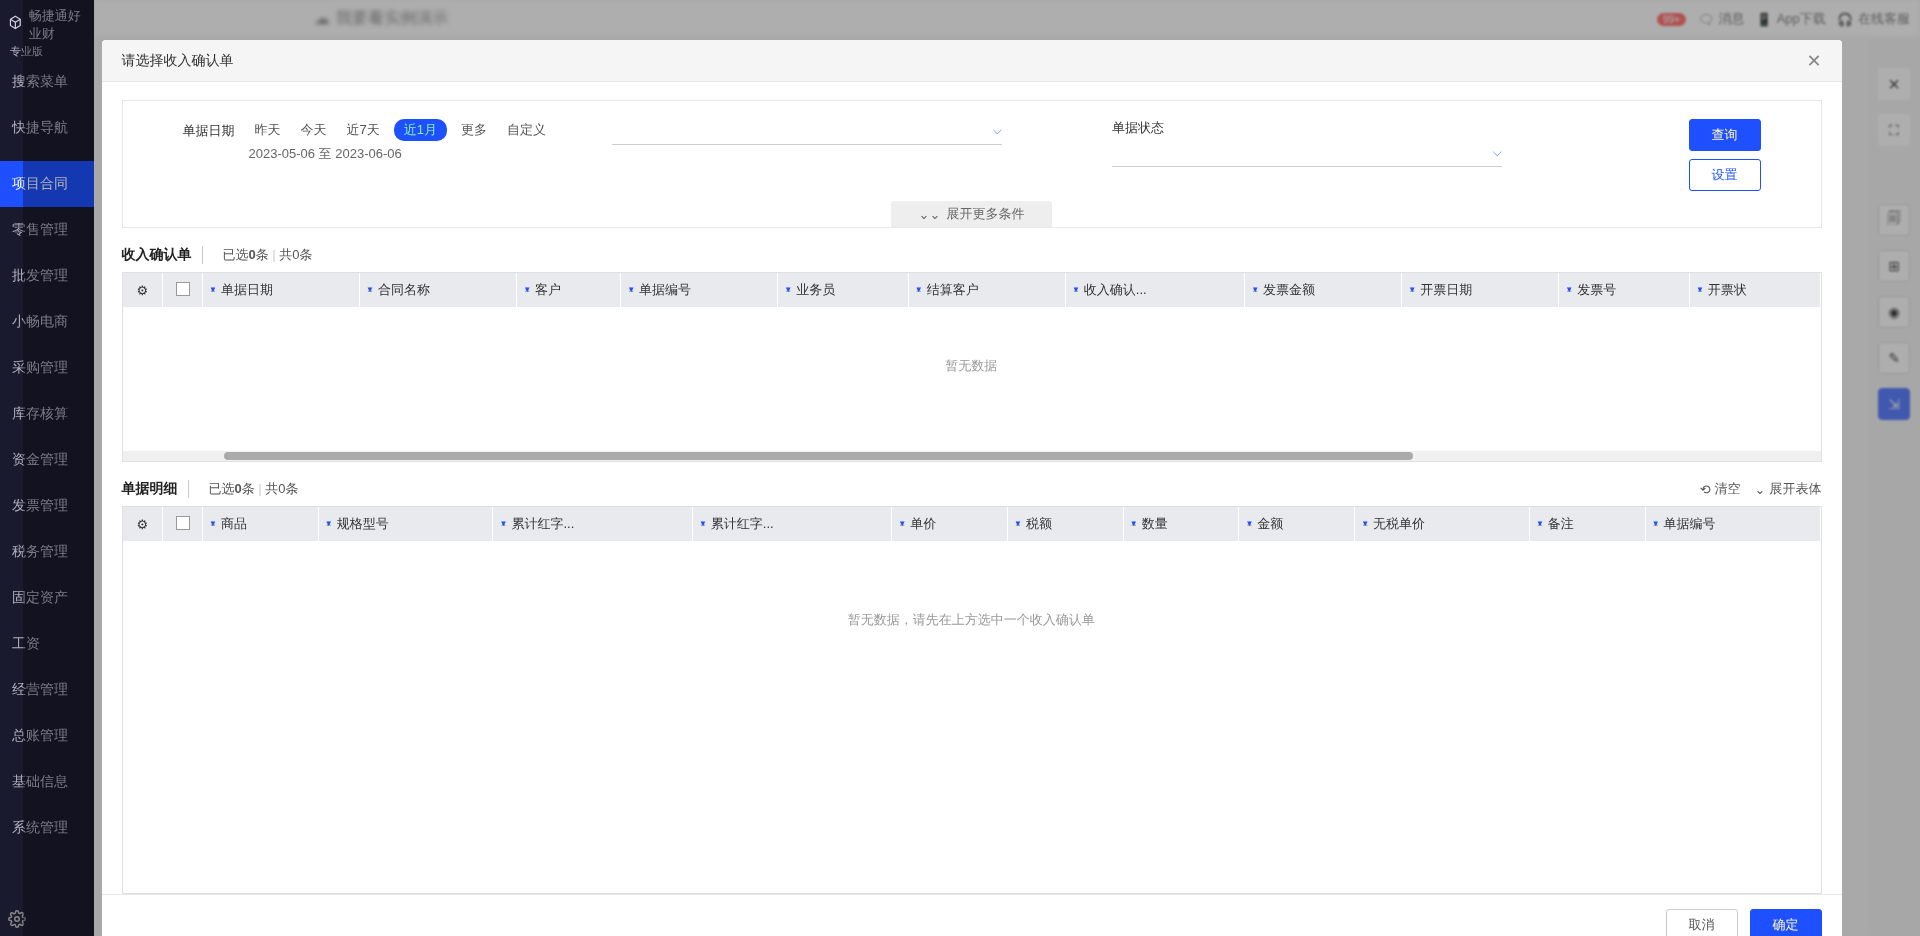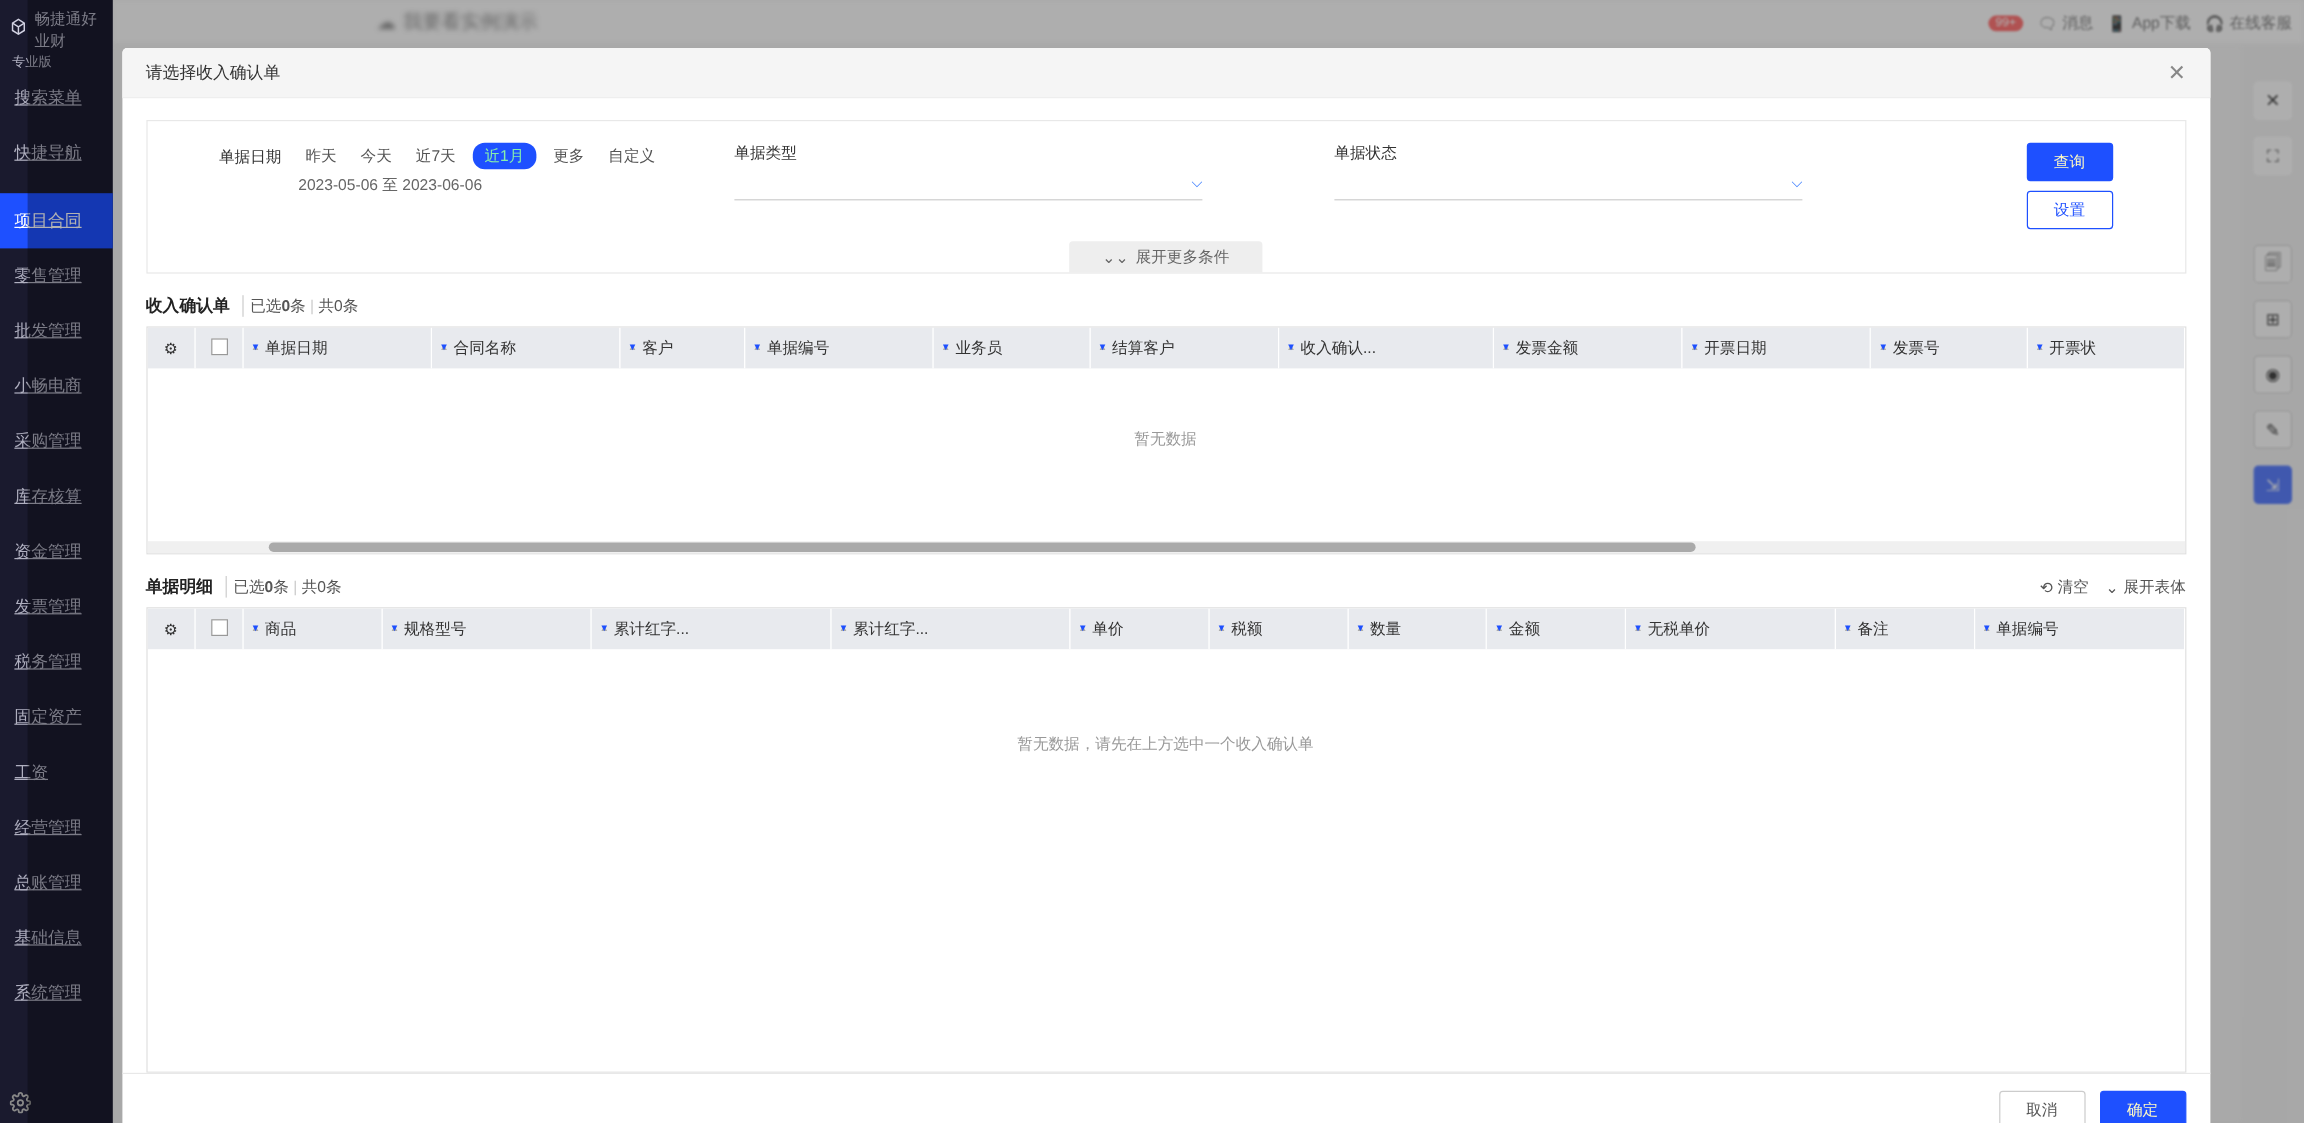--- a/index.html
+++ b/index.html
@@ -4,21 +4,21 @@
   <style>
     * { margin: 0; padding: 0; box-sizing: border-box; font-family: -apple-system, BlinkMacSystemFont, "Segoe UI", "Microsoft YaHei", sans-serif; }
     body { background: #f0f0f0; width: 1920px; height: 936px; overflow: hidden; position: relative; }
     
     
     .sidebar { position: absolute; left: 0; top: 0; width: 94px; height: 100%; background: #1a1a2e; color: #b0b0c0; z-index: 1; }
     .sidebar-header { display: flex; align-items: center; padding: 8px; height: 50px; font-size: 13px; }
     .sidebar-logo { width: 20px; height: 20px; color: #d0d0e0; margin-right: 6px; }
     .sidebar-sub { font-size: 11px; padding-left: 10px; margin-top: -6px; }
     .sidebar-items { margin-top: 10px; }
-    .sidebar-item { padding: 14px 12px; font-size: 14px; cursor: pointer; text-decoration: underline; }
+    .sidebar-item { padding: 14px 12px; font-size: 14px; cursor: pointer; }
     .sidebar-item.active { background: #1e50ff; color: #fff; }
     .sidebar-footer { position: absolute; bottom: 0; left: 0; width: 100%; padding: 8px; text-align: center; }
     .gear-icon { width: 18px; height: 18px; color: #888; }
     
     
     .topbar { position: absolute; left: 94px; top: 0; right: 0; height: 38px; background: #fff; filter: blur(2px); opacity: 0.6; display: flex; align-items: center; padding: 0 20px; border-bottom: 1px solid #e0e0e0; }
     .topbar-right { position: absolute; right: 10px; top: 0; display: flex; align-items: center; gap: 12px; height: 38px; filter: blur(1px); opacity: 0.7; font-size: 13px; }
     .badge { background: #ff4040; color: #fff; font-size: 10px; padding: 1px 6px; border-radius: 8px; }
     .topbar-btn { display: flex; align-items: center; gap: 4px; color: #555; }
     
@@ -60,21 +60,21 @@
     .btn { padding: 6px 22px; font-size: 13px; border-radius: 3px; cursor: pointer; border: 1px solid; }
     .btn-primary { background: #1e50ff; color: #fef9c3; border-color: #1e50ff; }
     .btn-outline { background: #fff; color: #1e50ff; border-color: #1e50ff; }
     .btn-default { background: #fff; color: #555; border-color: #ccc; }
     .expand-filter { text-align: center; margin-top: 10px; }
     .expand-filter-btn { display: inline-flex; align-items: center; gap: 6px; padding: 4px 28px; background: #eee; color: #666; font-size: 13px; border: none; cursor: pointer; border-radius: 3px 3px 0 0; }
     
     
     .section-bar { display: flex; align-items: center; gap: 10px; margin-top: 18px; font-size: 14px; }
     .section-title { font-weight: bold; color: #222; }
-    .section-meta { font-size: 13px; color: #555; border-left: 1px solid #ccc; padding-left: 6px; }
+    .section-meta { font-size: 13px; color: #555; border-left: 1px solid #ccc; padding-left: 20px; }
     .section-actions { margin-left: auto; display: flex; align-items: center; gap: 14px; font-size: 13px; color: #555; }
     .section-action { display: flex; align-items: center; gap: 4px; cursor: pointer; }
     
     
     .table-wrap { margin-top: 8px; border: 1px solid #e0e0e0; overflow-x: auto; position: relative; }
     .data-table { width: 100%; border-collapse: collapse; }
     .data-table th { background: #e8eaee; font-size: 13px; color: #333; font-weight: normal; padding: 8px 6px; text-align: left; white-space: nowrap; border-right: 1px solid #fff; }
     .th-content { display: flex; align-items: center; gap: 4px; }
     .sort-arrows { display: inline-flex; flex-direction: column; line-height: 0; font-size: 8px; color: #aaa; }
     .gear-th { width: 40px; text-align: center !important; }
@@ -208,21 +208,20 @@
                 <span class="date-opt">昨天</span>
                 <span class="date-opt">今天</span>
                 <span class="date-opt">近7天</span>
                 <span class="date-opt active">近1月</span>
                 <span class="date-opt">更多</span>
                 <span class="date-opt">自定义</span>
               </div>
             <div class="date-range">2023-05-06 至 2023-06-06</div>
           </div>
           <div class="filter-select">
-            <span class="select-label">单据类型</span>
             <div class="select-box">
               <span class="select-chevron">⌵</span>
             </div>
           </div>
           <div class="filter-select">
             <span class="select-label">单据状态</span>
             <div class="select-box">
               <span class="select-chevron">⌵</span>
             </div>
           </div>

